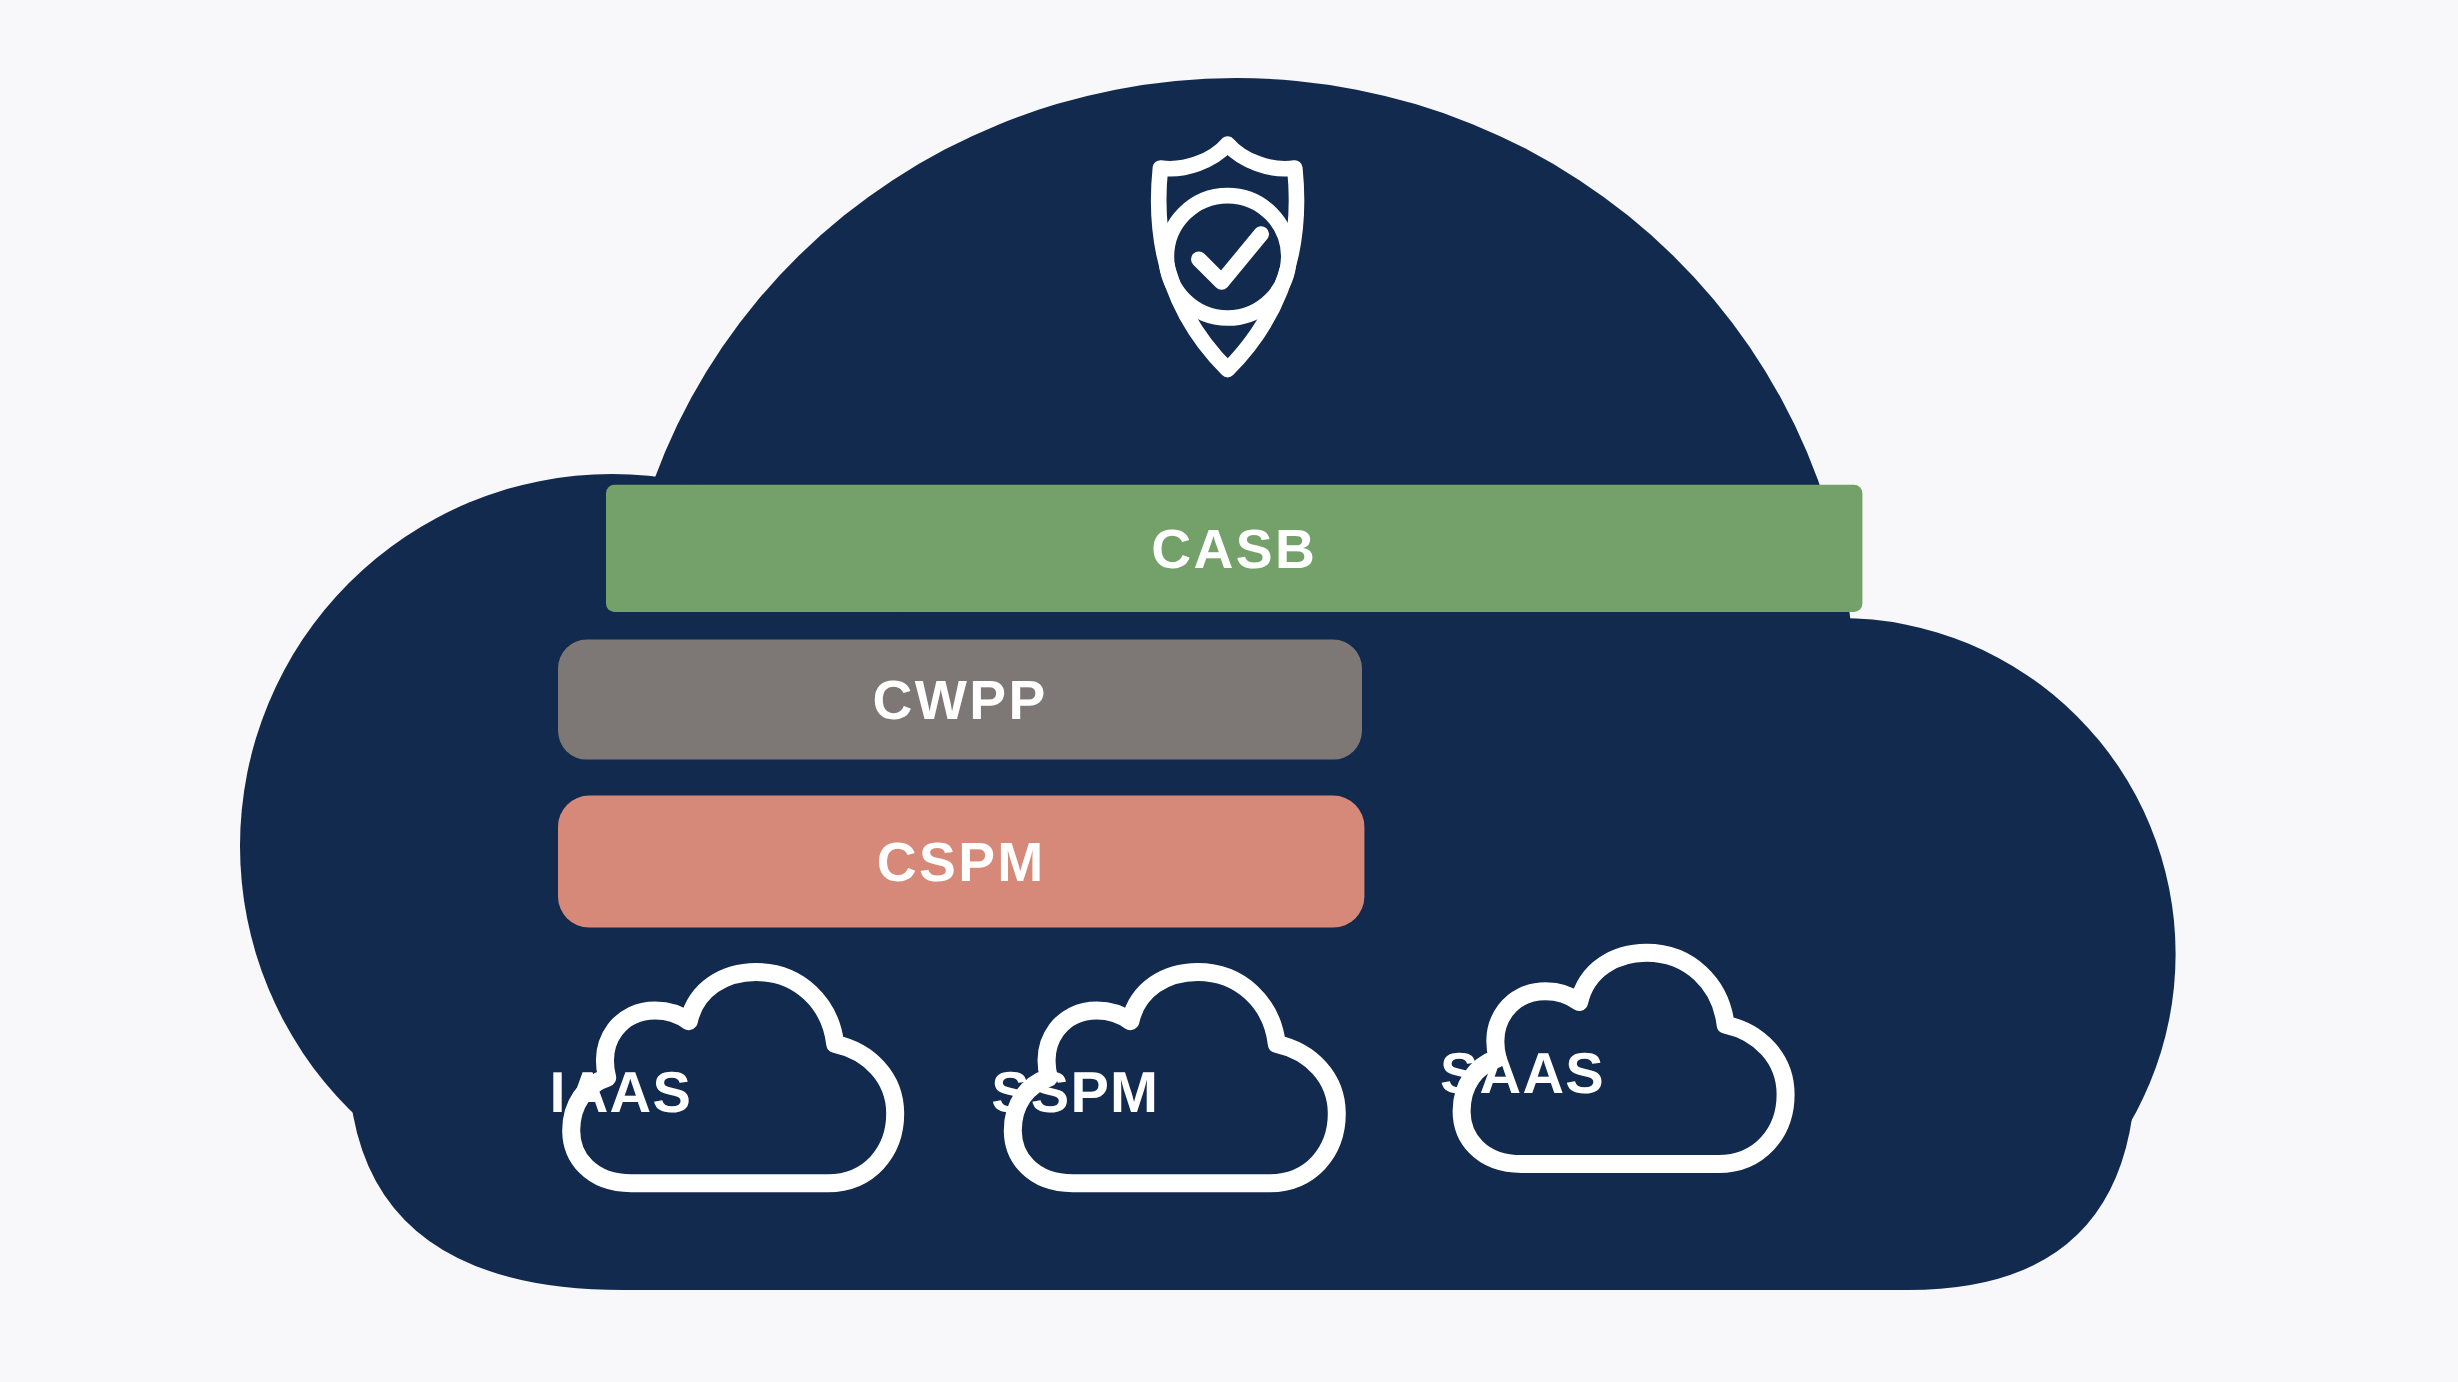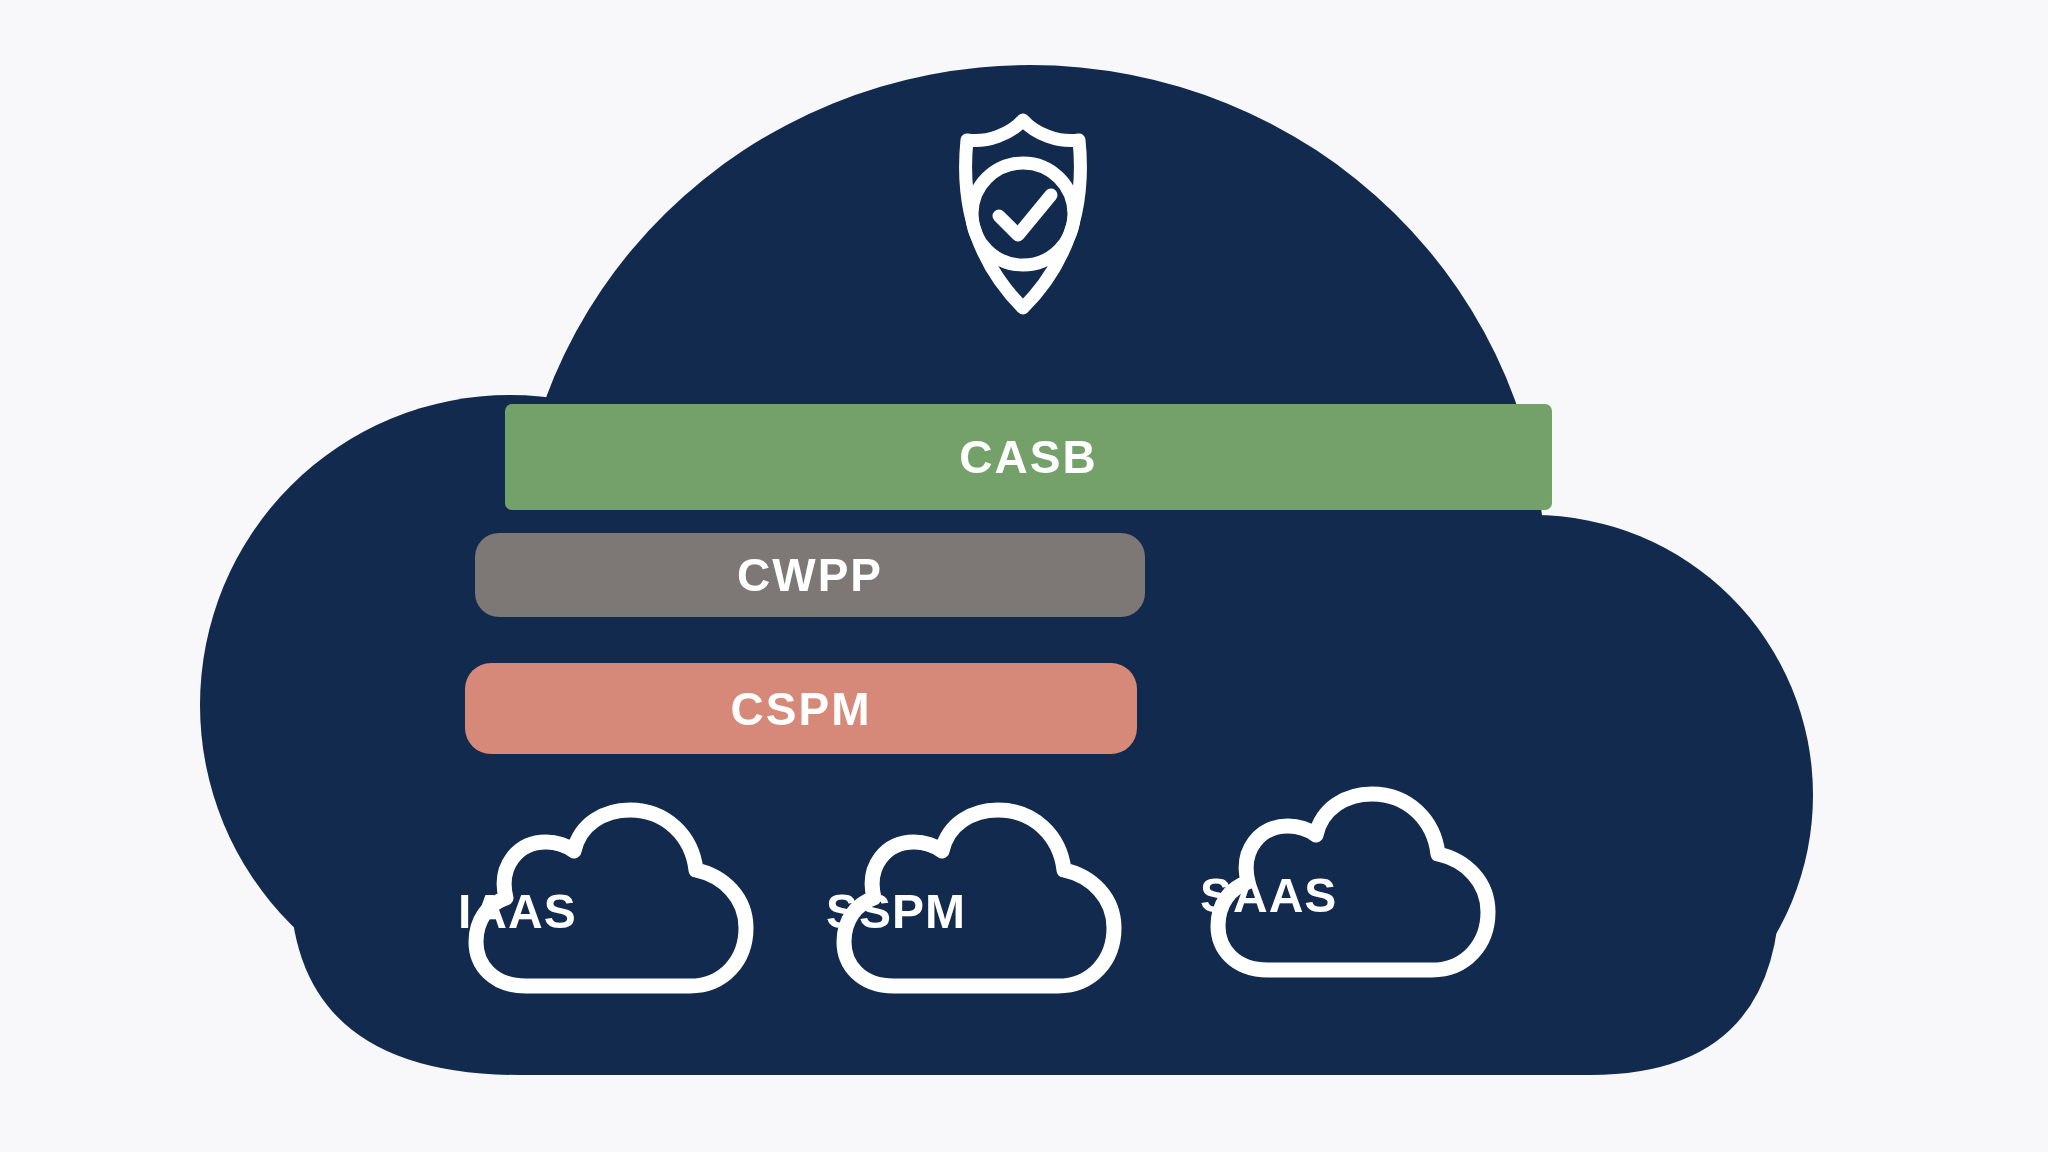--- a/index.html
+++ b/index.html
@@ -24,22 +24,22 @@
     position: absolute;
     display: flex;
     align-items: center;
     justify-content: center;
     color: #FFFFFF;
     font-weight: 700;
     letter-spacing: 2px;
     font-size: 46px;
   }
   #casb-bar  { left: 465px;  top: 404px; width: 1047px; height: 106px; border-radius: 7px; background: #74A16A; margin-left: 40px; }
-  #cwpp-bar  { left: 465px;  top: 533px; width: 670px;  height: 84px; border-radius: 24px; background: #7D7876; margin-left: 10px; }
-  #cspm-bar  { left: 465px;  top: 663px; width: 672px;  height: 91px; border-radius: 26px; background: #D68978; }
+  #cwpp-bar  { left: 465px;  top: 533px; width: 670px;  height: 100px; border-radius: 24px; background: #7D7876; }
+  #cspm-bar  { left: 465px;  top: 663px; width: 672px;  height: 110px; border-radius: 26px; background: #D68978; }
   #sspm-bar  { left: 1206px; top: 670px; width: 298px;  height: 98px;  border-radius: 26px; background: #F6D96E; font-size: 42px; }
   .shield-wrap {
     position: absolute;
     left: 935px; top: 110px;
     width: 176px; height: 210px;
   }
   .mini-cloud {
     position: absolute;
     width: 310px; height: 205px;
   }

